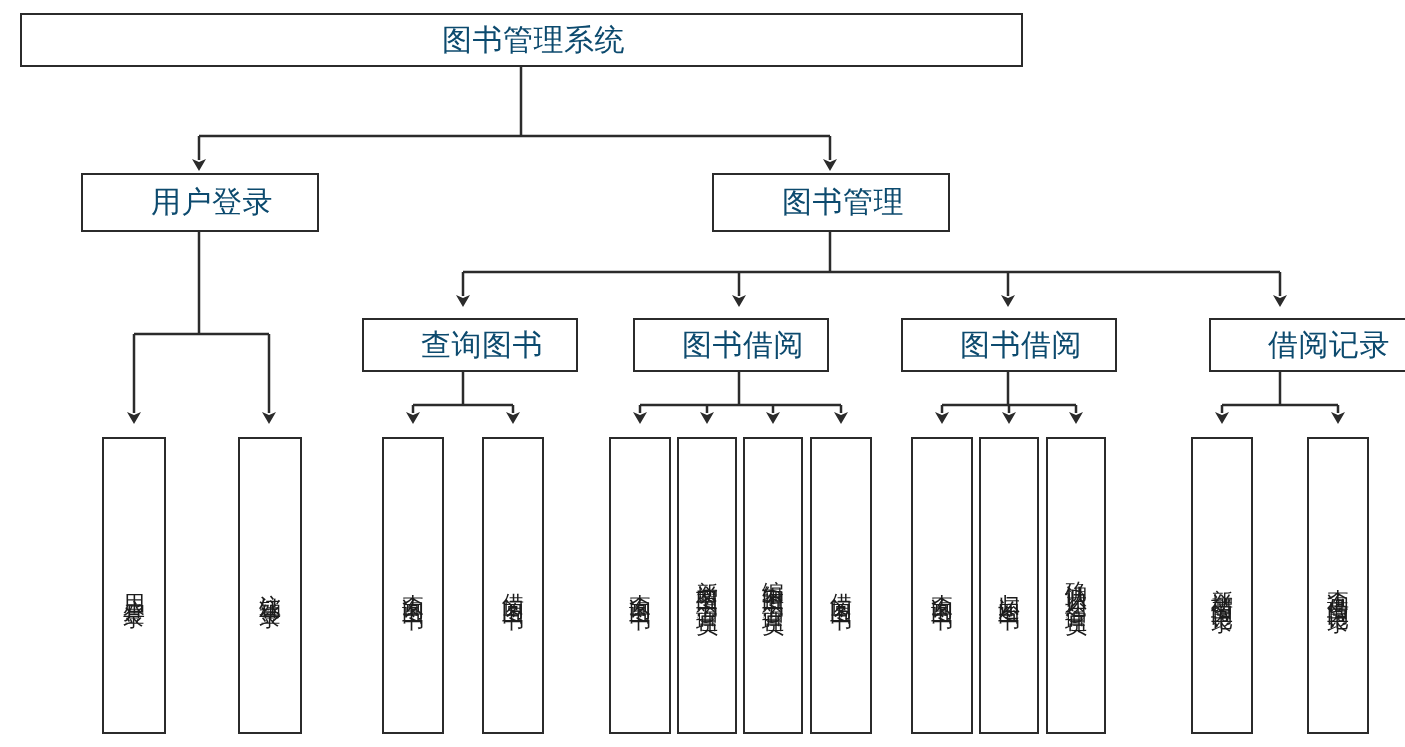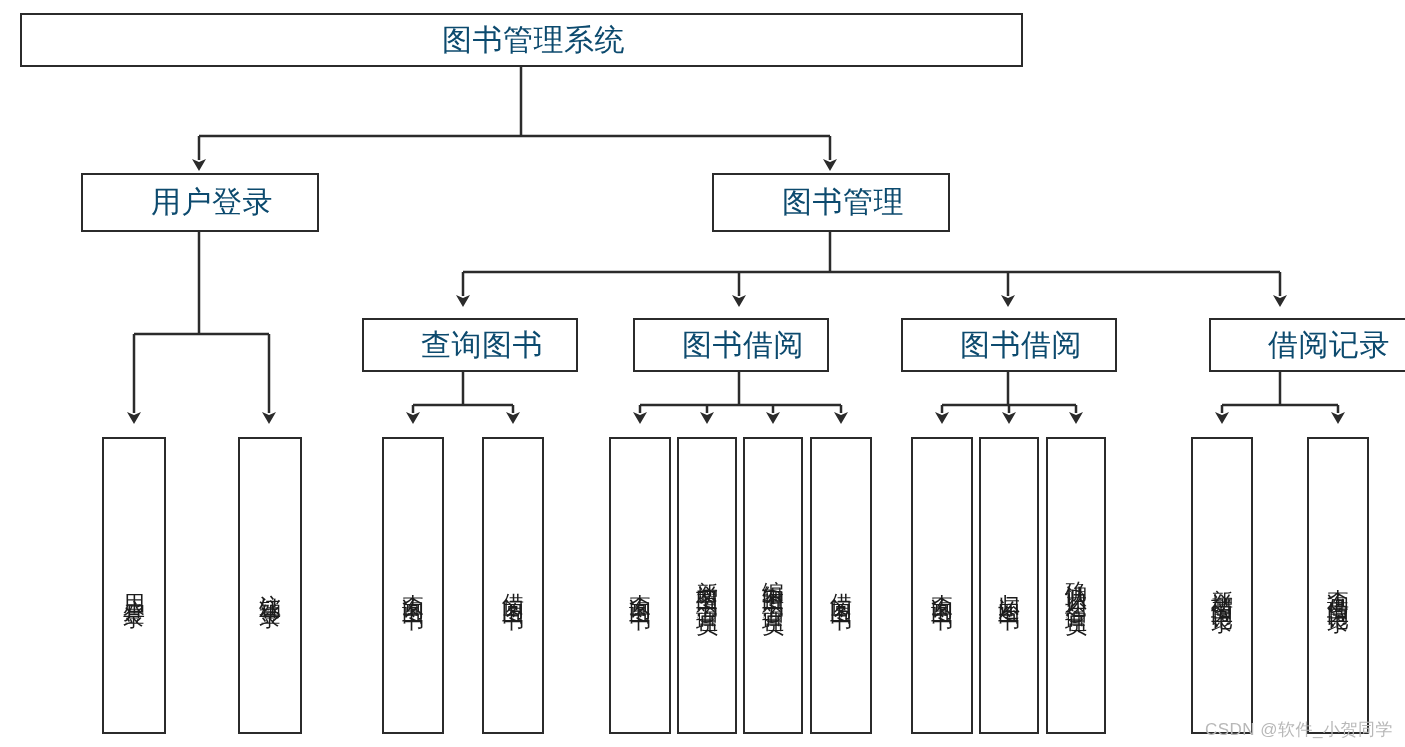--- a/index.html
+++ b/index.html
@@ -199,15 +199,14 @@
     <span class="node-label-v">确认归还（管理员）</span>
   </div>
 
   <div class="node-box" style="left:1191px; top:437px; width:62px; height:297px;">
     <span class="node-label-v">新增借阅记录</span>
   </div>
   <div class="node-box" style="left:1307px; top:437px; width:62px; height:297px;">
     <span class="node-label-v">查询借阅记录</span>
   </div>
 
-  <div id="watermark">CSDN @软件_小贺同学</div>
 
 </div>
 
 </body></html>

